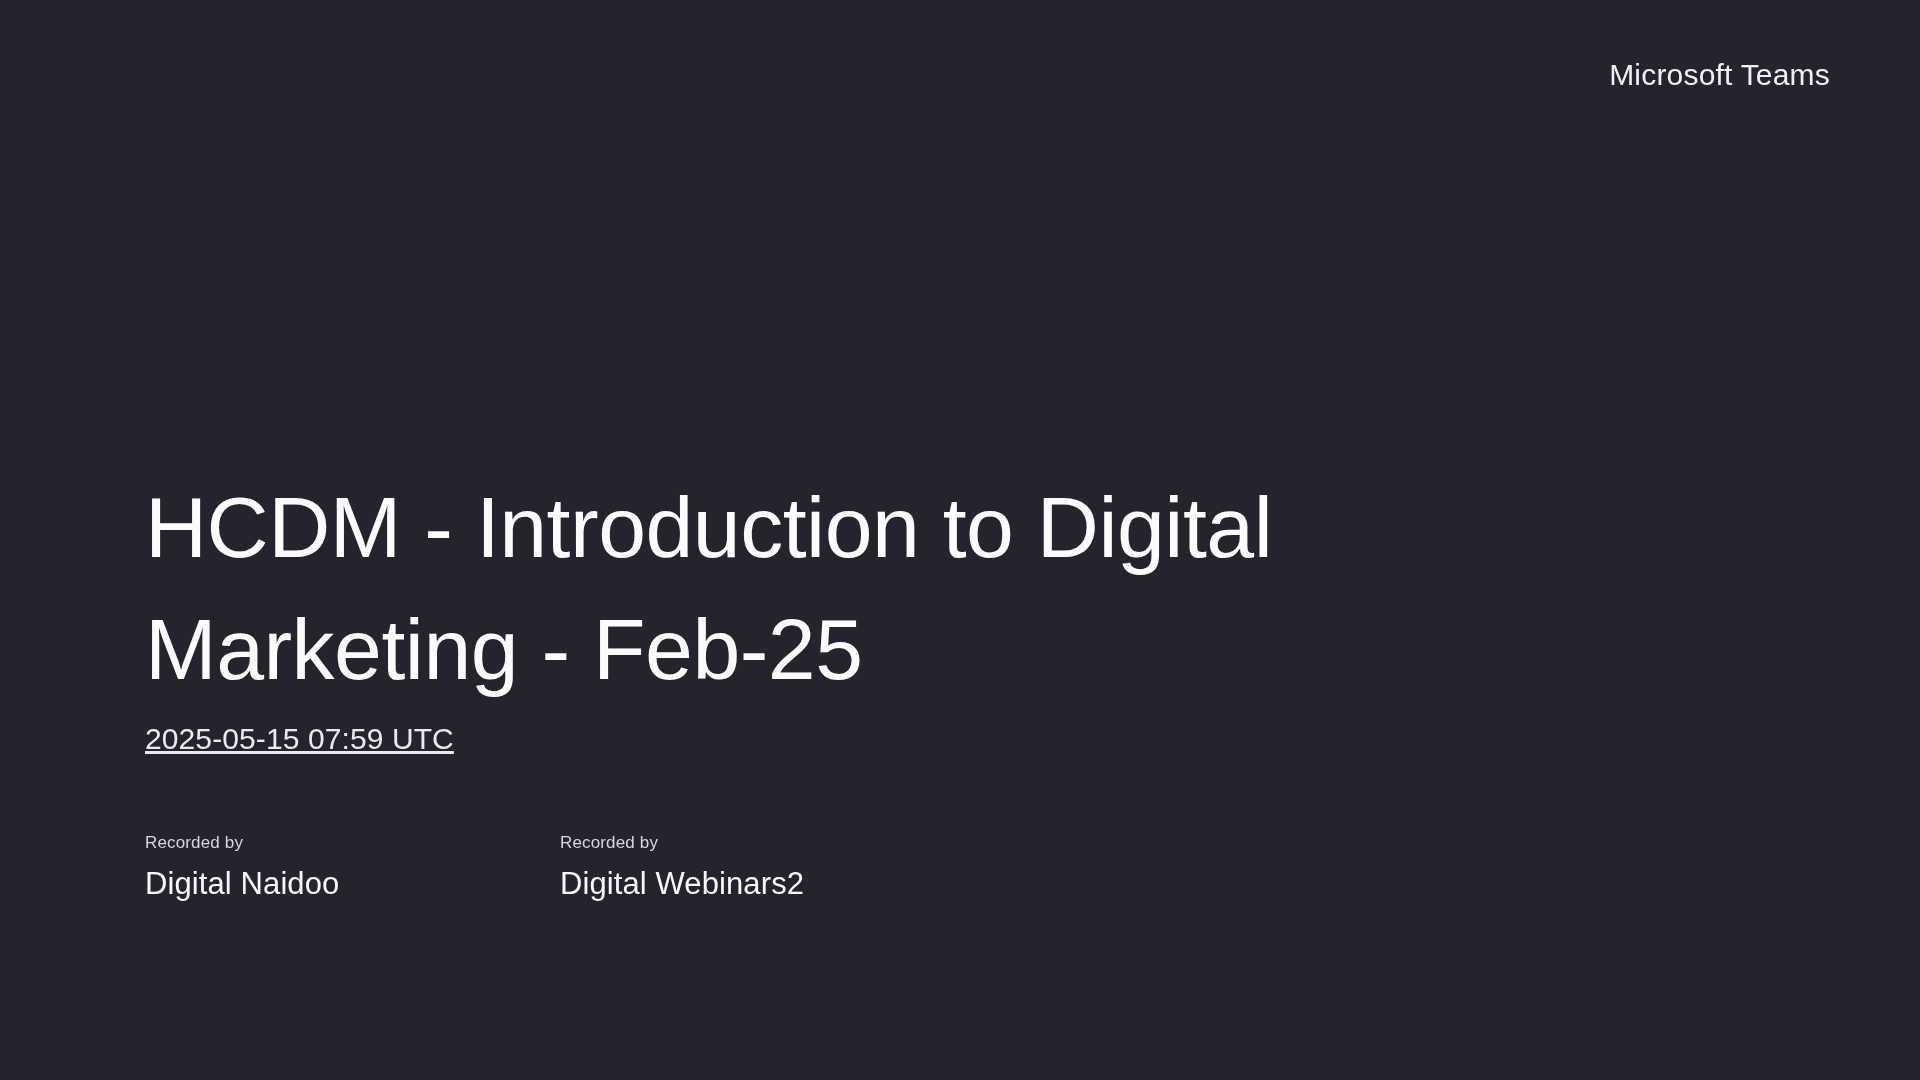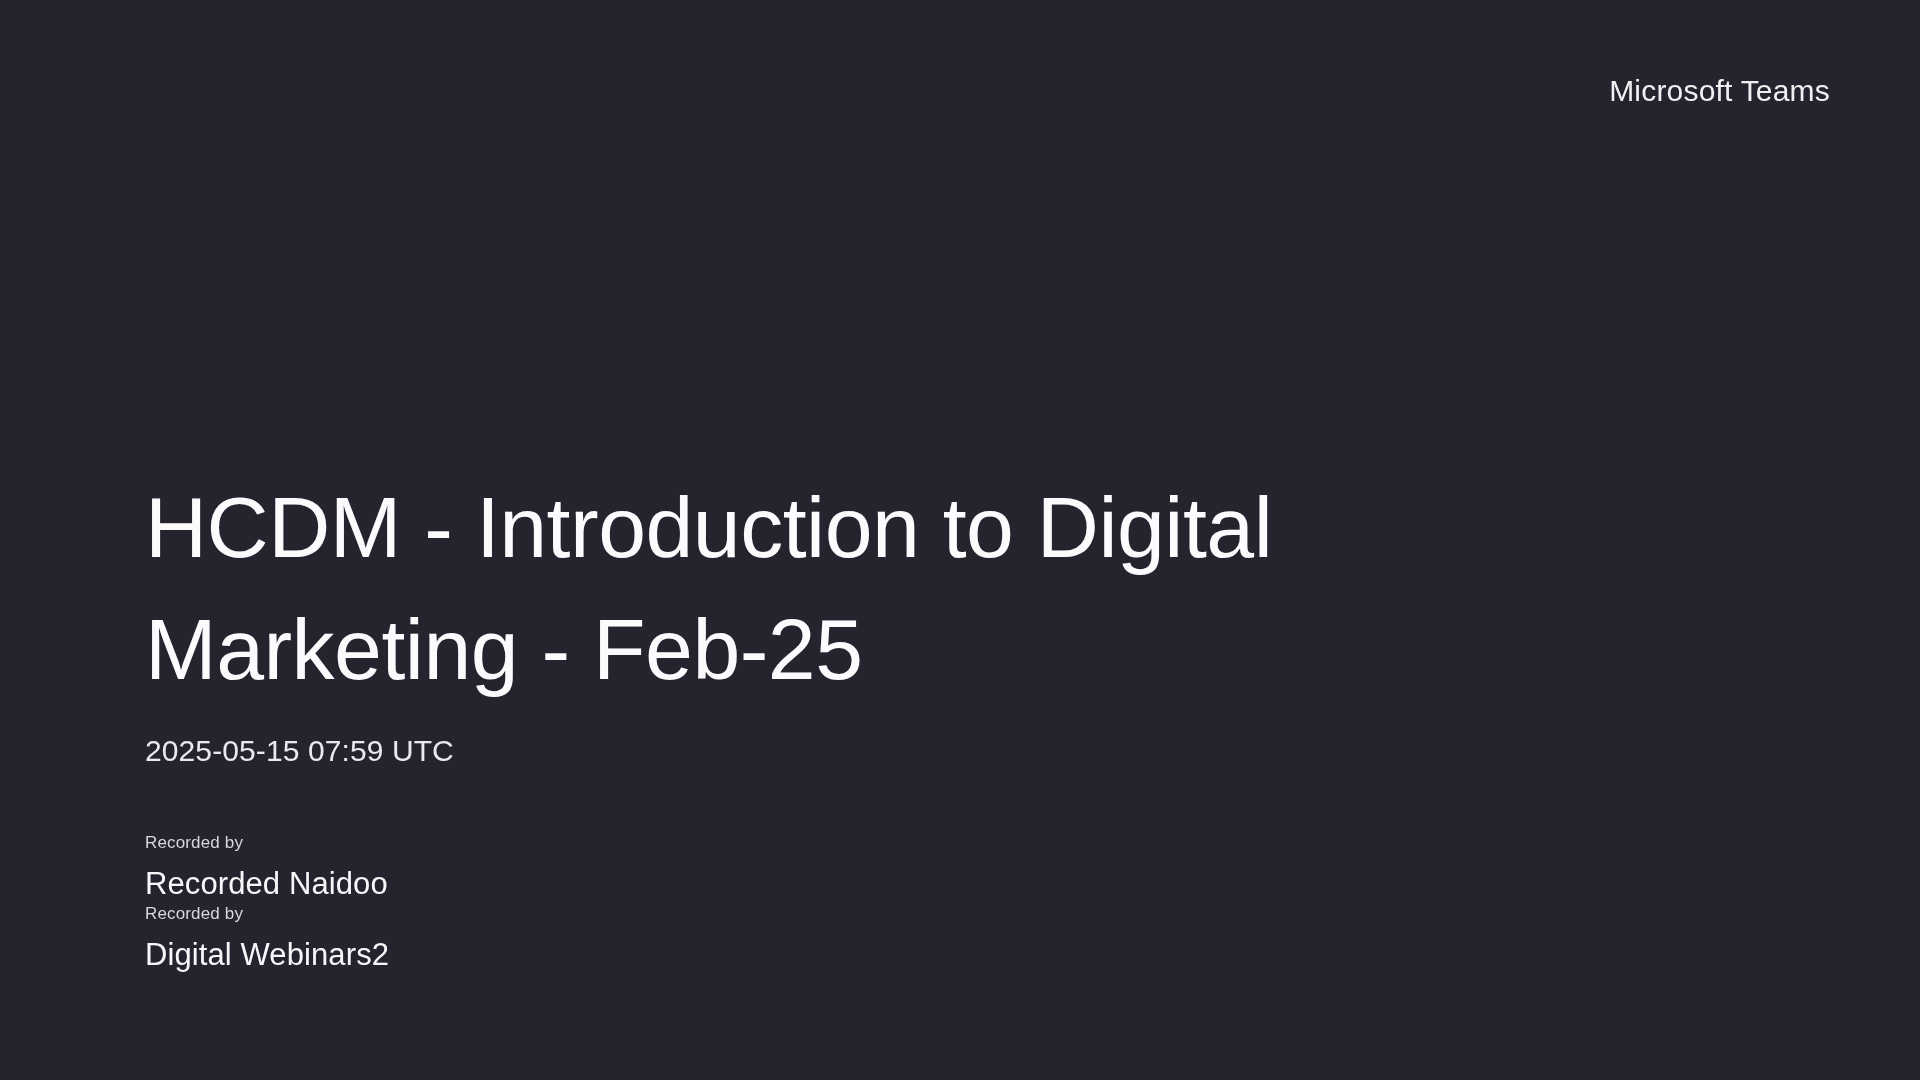--- a/index.html
+++ b/index.html
@@ -21,21 +21,21 @@
     position: relative;
     width: 1920px;
     height: 1080px;
     background: #26232e;
     box-sizing: border-box;
   }
 
   
   .brand {
     position: absolute;
-    top: 76px;
+    top: 60px;
     right: 90px;
     font-size: 30px;
     line-height: 1;
     font-weight: 400;
     letter-spacing: 0.2px;
     color: #f0f0f3;
     white-space: nowrap;
   }
 
   
@@ -51,35 +51,36 @@
     line-height: 122px;
     font-weight: 400;
     letter-spacing: -0.5px;
     color: #fbfbfd;
     margin: 0;
     max-width: 1280px;
     word-wrap: break-word;
   }
 
   .timestamp {
-    margin-top: 22px;
+    margin-top: 10px;
     font-size: 30px;
     line-height: 38px;
     font-weight: 400;
     letter-spacing: 0.1px;
     color: #e9e9ee;
+    text-decoration: underline;
   }
 
   
   .credits {
     position: absolute;
     left: 145px;
     top: 832px;
     display: flex;
-    flex-direction: column;
+    flex-direction: row;
     align-items: flex-start;
   }
 
   .credit-col {
     display: flex;
     flex-direction: column;
   }
 
   .credit-col.col-recorded {
     width: 415px;
@@ -113,21 +114,21 @@
   <div class="content">
     <h1 class="title">HCDM - Introduction to Digital Marketing - Feb-25</h1>
 
     <div class="timestamp">2025-05-15 07:59 UTC</div>
   </div>
 
   <div class="credits">
 
     <div class="credit-col col-recorded">
       <div class="credit-label">Recorded by</div>
-      <div class="credit-value">Recorded Naidoo</div>
+      <div class="credit-value">Digital Naidoo</div>
     </div>
 
     <div class="credit-col col-organized">
       <div class="credit-label">Recorded by</div>
       <div class="credit-value">Digital Webinars2</div>
     </div>
 
   </div>
 
 </div>

